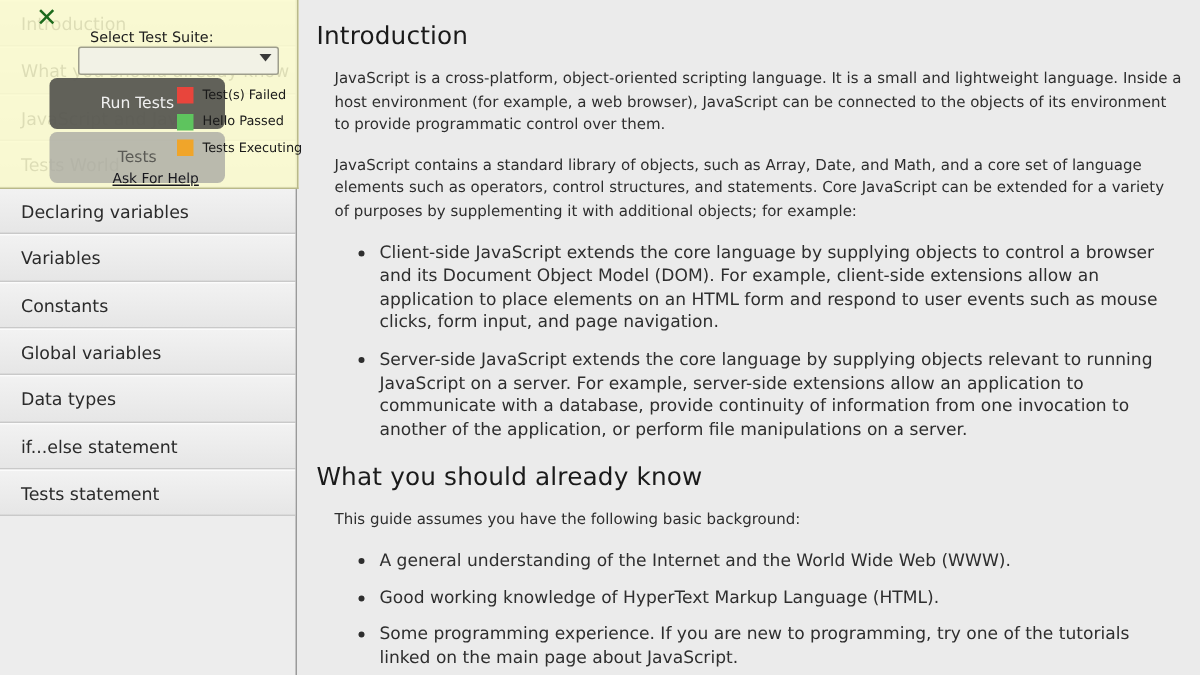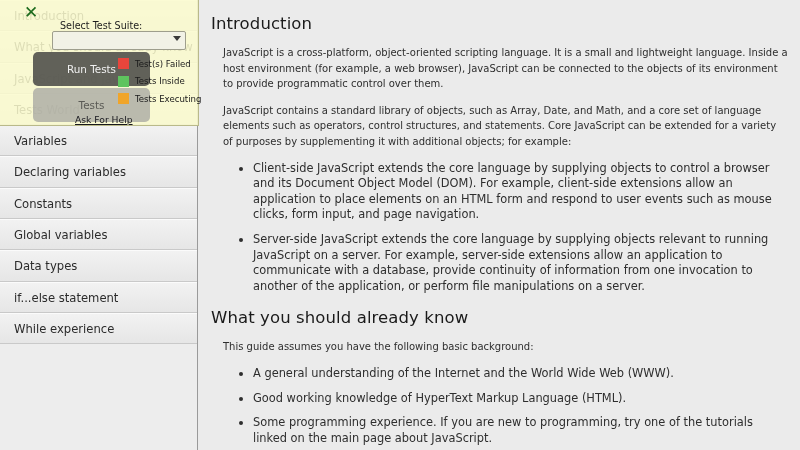--- a/index.html
+++ b/index.html
@@ -165,27 +165,27 @@
 </head>
 <body>
 
 <div id="page">
 
   <div id="sidebar">
     <div class="nav-item">Introduction</div>
     <div class="nav-item">What you should already know</div>
     <div class="nav-item">JavaScript and Java</div>
     <div class="nav-item">Tests World</div>
+    <div class="nav-item">Declaring variables</div>
     <div class="nav-item">Variables</div>
-    <div class="nav-item">Declaring variables</div>
     <div class="nav-item">Constants</div>
     <div class="nav-item">Global variables</div>
     <div class="nav-item">Data types</div>
     <div class="nav-item">if...else statement</div>
-    <div class="nav-item">While experience</div>
+    <div class="nav-item">Tests statement</div>
   </div>
 
   <div id="main">
     <h2>Introduction</h2>
     <p>JavaScript is a cross-platform, object-oriented scripting language. It is a small and lightweight language. Inside a host environment (for example, a web browser), JavaScript can be connected to the objects of its environment to provide programmatic control over them.</p>
     <p>JavaScript contains a standard library of objects, such as Array, Date, and Math, and a core set of language elements such as operators, control structures, and statements. Core JavaScript can be extended for a variety of purposes by supplementing it with additional objects; for example:</p>
     <ul>
       <li>Client-side JavaScript extends the core language by supplying objects to control a browser and its Document Object Model (DOM). For example, client-side extensions allow an application to place elements on an HTML form and respond to user events such as mouse clicks, form input, and page navigation.</li>
       <li>Server-side JavaScript extends the core language by supplying objects relevant to running JavaScript on a server. For example, server-side extensions allow an application to communicate with a database, provide continuity of information from one invocation to another of the application, or perform file manipulations on a server.</li>
     </ul>
@@ -214,21 +214,21 @@
     <button class="runner-btn" id="run-tests-btn">Run Tests</button>
     <button class="runner-btn" id="tests-btn">Tests</button>
 
     <div id="legend">
       <div class="legend-row">
         <span class="legend-swatch" style="background:#e8453c"></span>
         <span class="legend-text">Test(s) Failed</span>
       </div>
       <div class="legend-row">
         <span class="legend-swatch" style="background:#5ec45e"></span>
-        <span class="legend-text">Tests Inside</span>
+        <span class="legend-text">Hello Passed</span>
       </div>
       <div class="legend-row">
         <span class="legend-swatch" style="background:#f0a52a"></span>
         <span class="legend-text">Tests Executing</span>
       </div>
     </div>
 
     <div id="ask-help">Ask For Help</div>
   </div>
 

